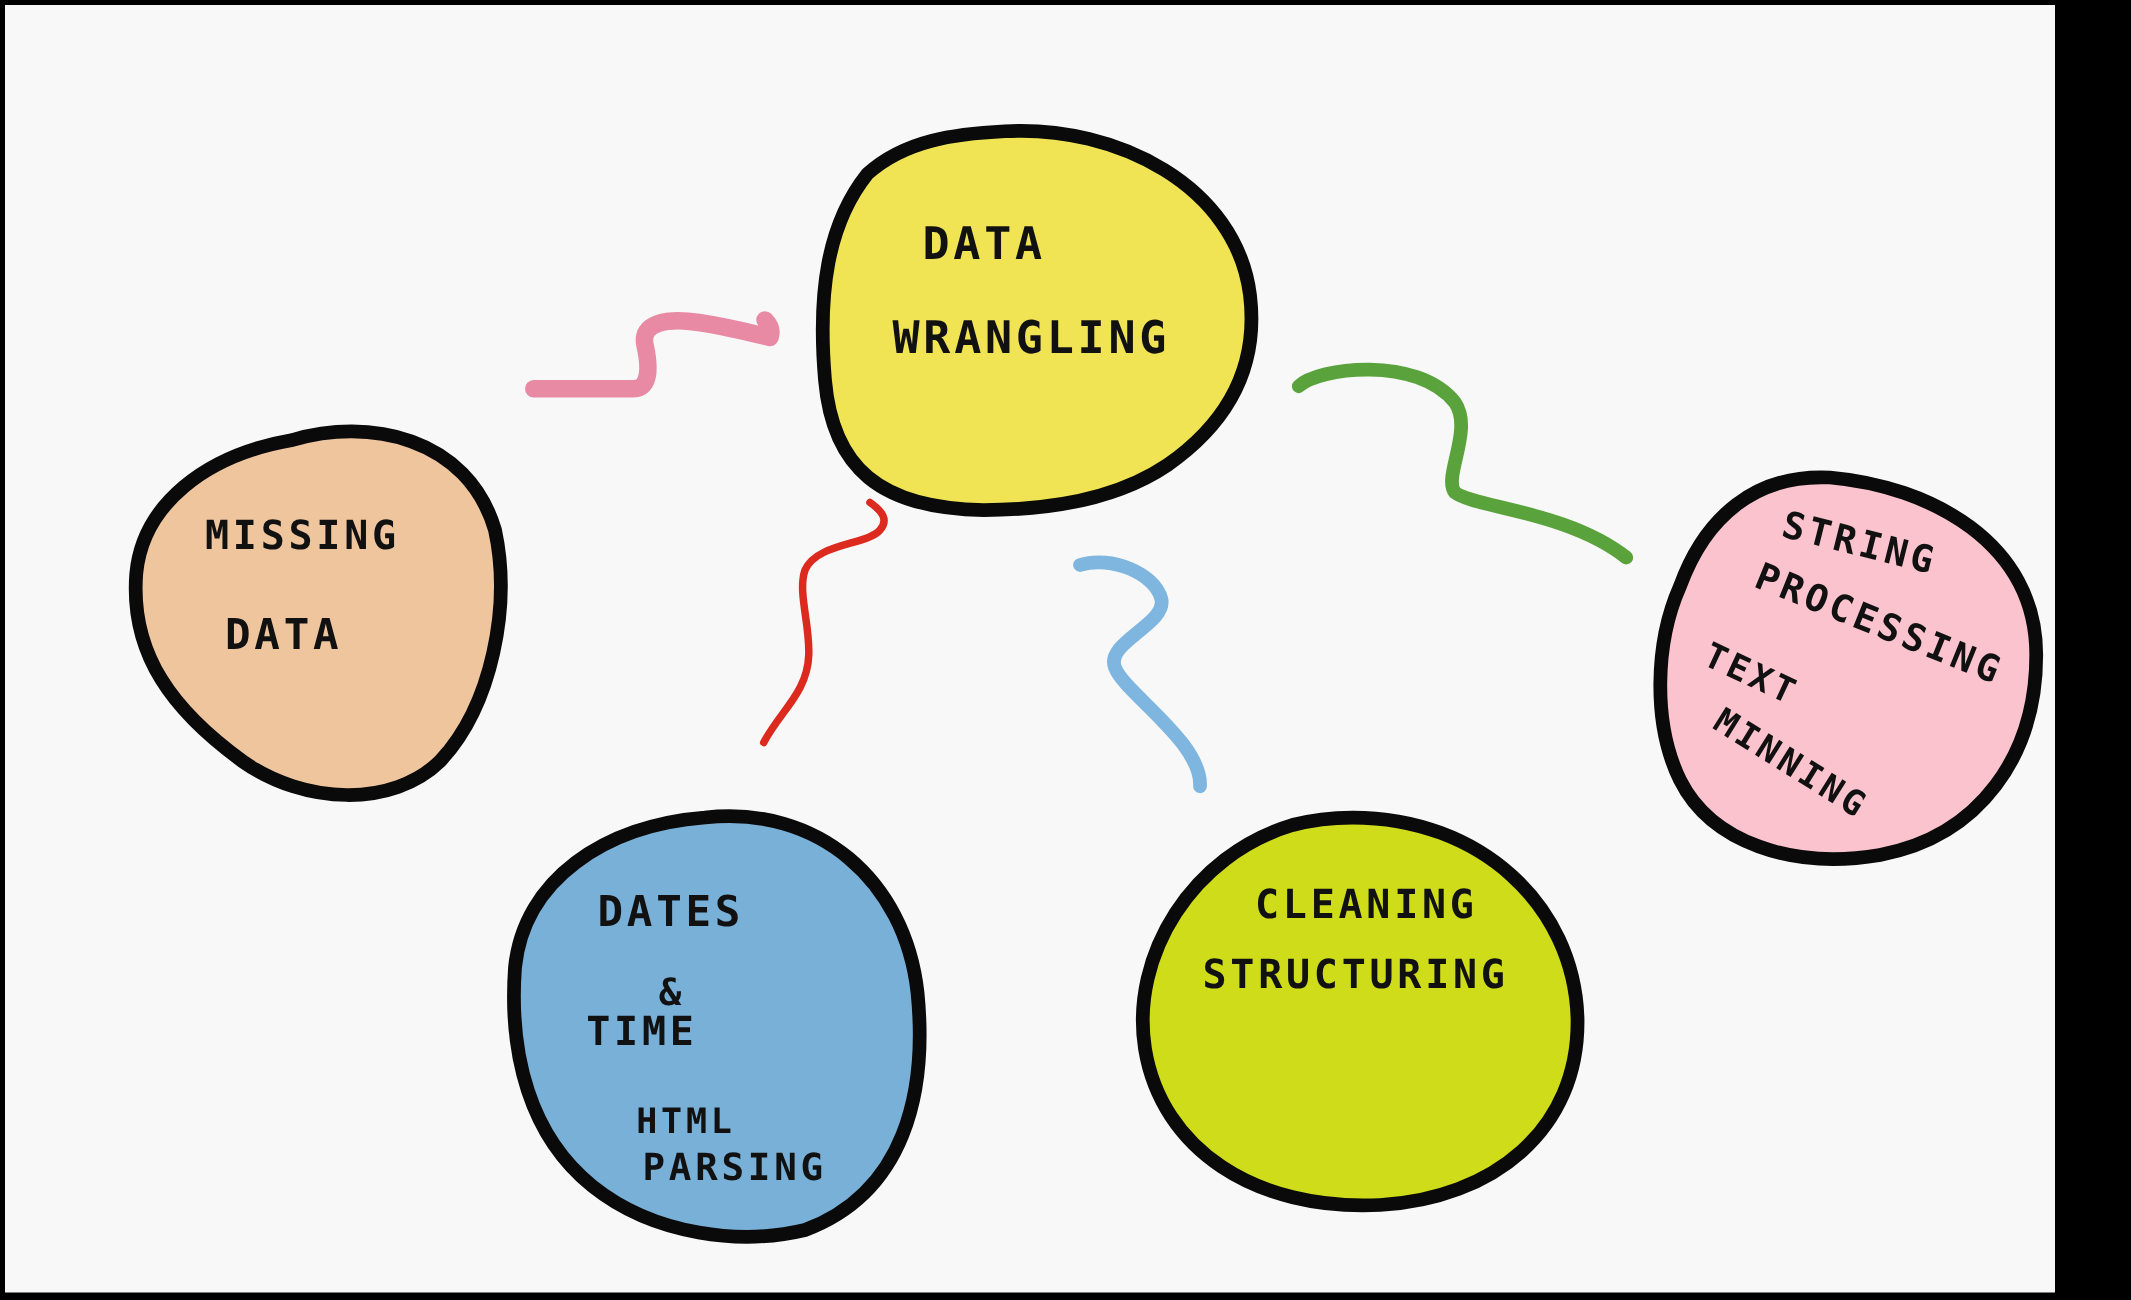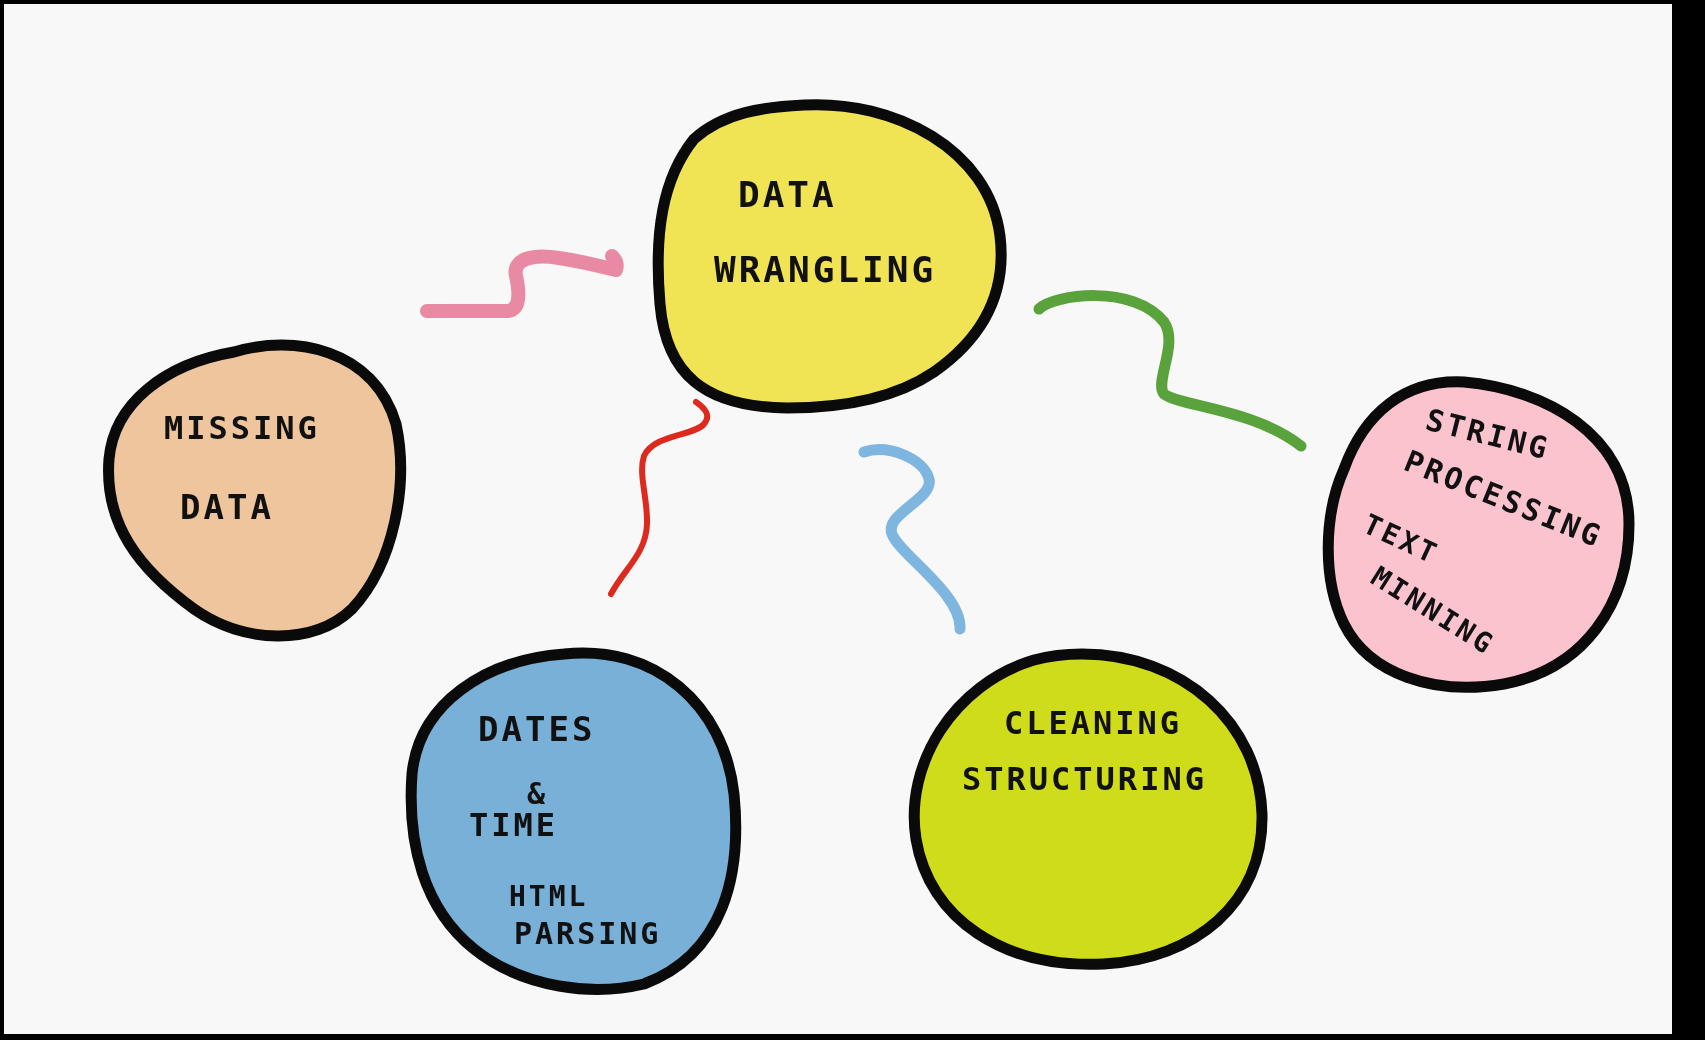--- a/index.html
+++ b/index.html
@@ -5,21 +5,20 @@
   html, body { margin: 0; padding: 0; }
   body {
     width: 1705px; height: 1040px; overflow: hidden;
     background: #000;
     font-family: "DejaVu Sans", sans-serif;
   }
   .canvas {
     position: absolute; left: 4px; top: 4px;
     width: 1640px; height: 1030px;
     background: #f8f8f8;
-    padding-left: 28px;
   }
   svg.diagram { position: absolute; left: 0; top: 0; }
   .label {
     font-family: "DejaVu Sans Mono", monospace;
     font-weight: bold;
     fill: #111;
     letter-spacing: 3px;
   }
 </style>
 </head>

